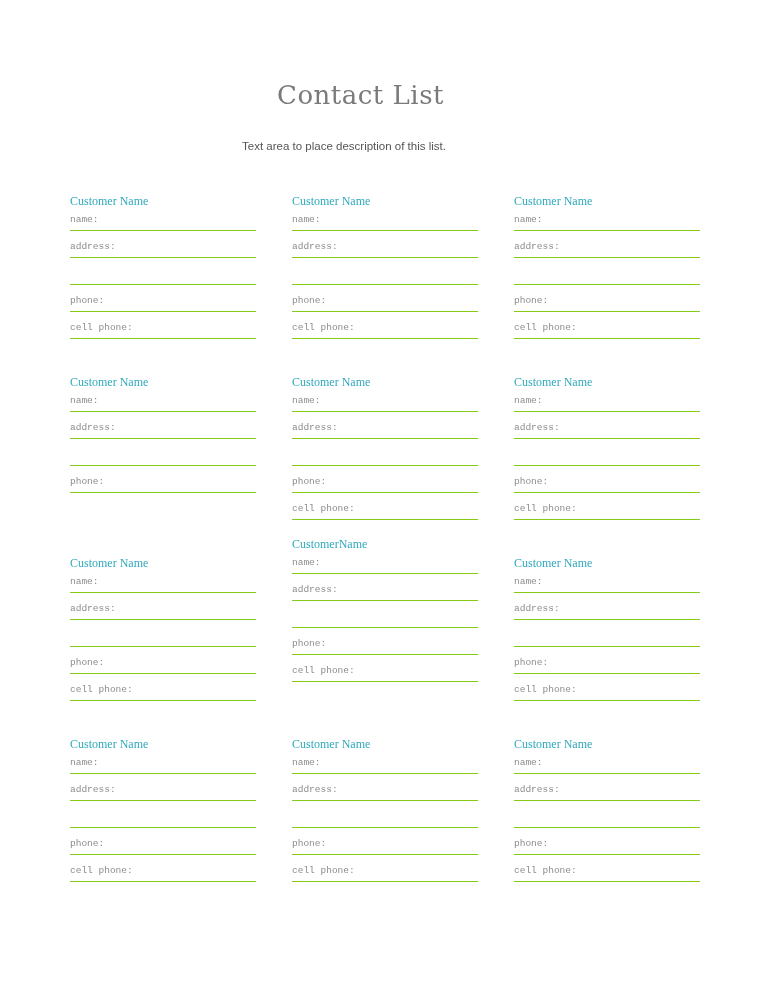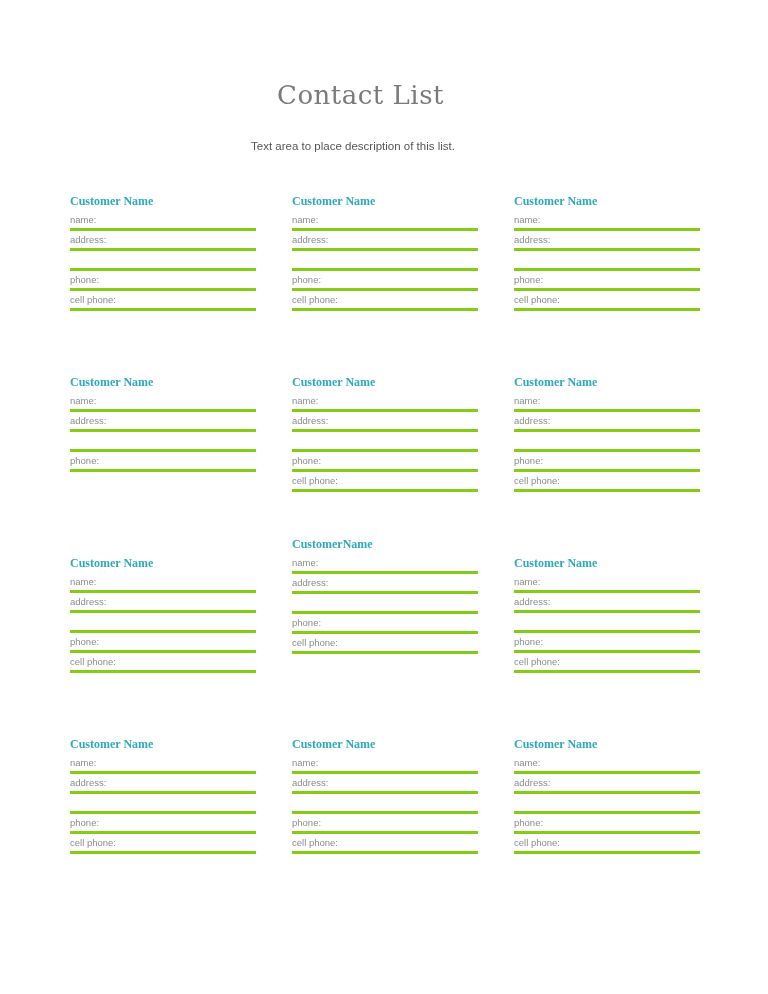--- a/index.html
+++ b/index.html
@@ -6,31 +6,31 @@
     body { width: 768px; height: 994px; position: relative; overflow: hidden; }
     .title {
       position: absolute; left: 0; top: 80px; width: 718px; text-align: center;
       font-family: "DejaVu Serif", serif; font-size: 26px; color: #7a7a7a;
       letter-spacing: 0.5px; padding-left: 0;
     }
     .title span { display: inline-block; margin-left: 0; }
     .desc {
       position: absolute; left: 0; top: 140px; width: 688px; text-align: center;
       font-family: "Liberation Sans", sans-serif; font-size: 11.5px; color: #555;
-      padding-left: 9px;
+      padding-left: 0;
     }
     .card { position: absolute; width: 186px; }
     .card-title {
-      font-family: "Liberation Serif", serif; font-weight: bold; font-size: 12px;
+      font-family: "Liberation Serif", serif; font-weight: normal; font-size: 12px;
       color: #2fa9bd; height: 16px; line-height: 16px; margin-bottom: 3px;
       white-space: nowrap;
     }
     .field {
-      height: 19px; border-bottom: 3px solid #84cc16; margin-bottom: 1px;
-      font-family: Liberation Sans, sans-serif; font-size: 9.5px; color: #8c8c8c;
+      height: 19px; border-bottom: 1px solid #84cc16; margin-bottom: 8px;
+      font-family: Liberation Mono, monospace; font-size: 9.5px; color: #8c8c8c;
       line-height: 16px; box-sizing: border-box;
     }
   </style>
 </head>
 <body>
 
 <div class="title"><span style="margin-left:3px">Contact List</span></div>
 <div class="desc">Text area to place description of this list.</div>
 
 <div id="cards">

